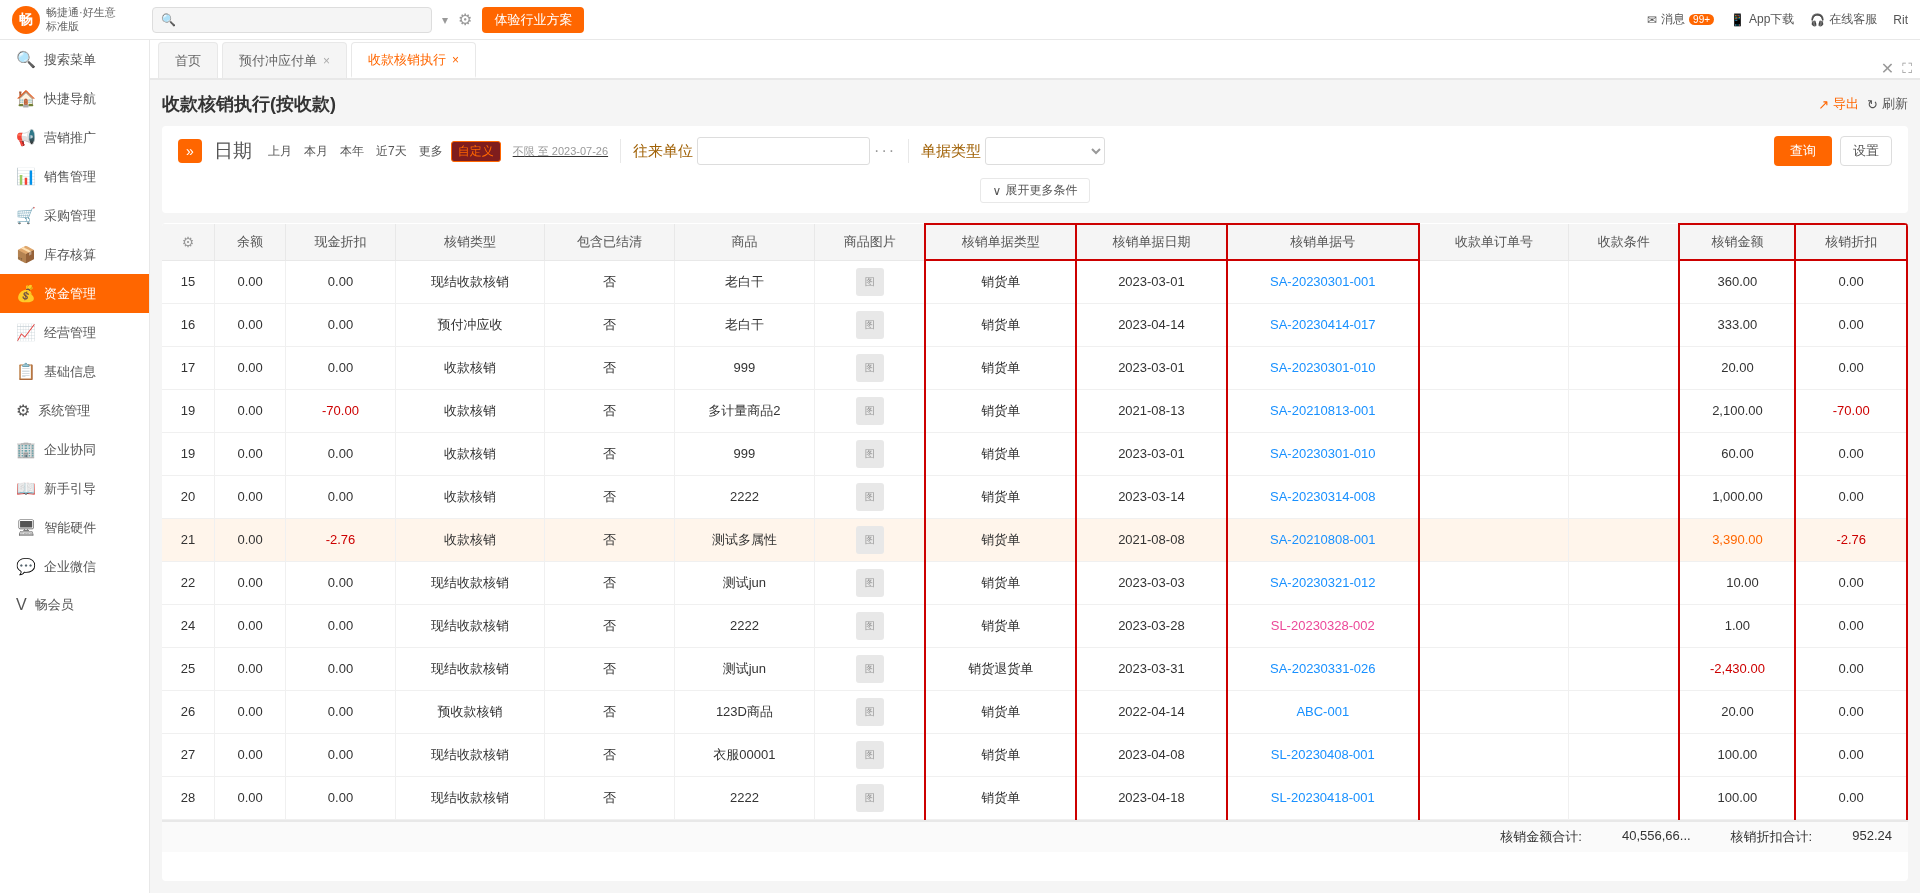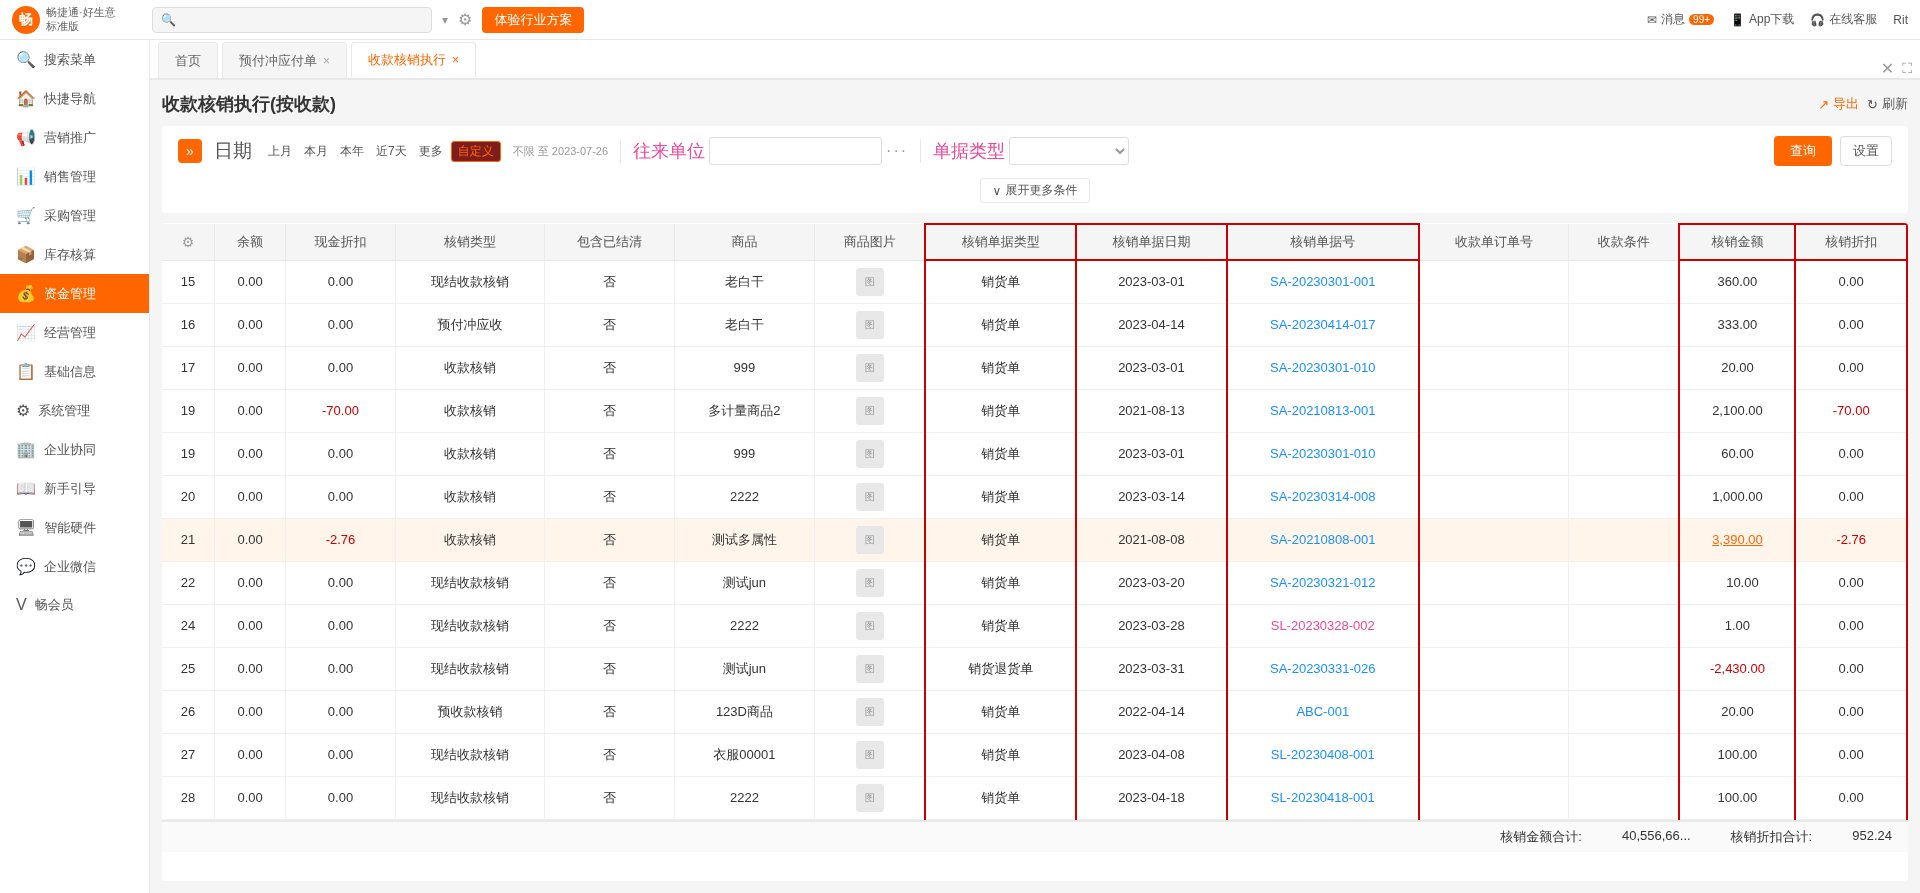--- a/index.html
+++ b/index.html
@@ -151,21 +151,21 @@
     }
     .filter-label { color: #555; font-size: 19px; }
     .filter-date-btns { display: flex; gap: 4px; align-items: center; }
     .filter-date-btn { color: #555; font-size: 12px; cursor: pointer; padding: 2px 4px; }
     .filter-date-btn.custom { background: #7f1d1d; color: #f60; border: 1px solid #f60; border-radius: 3px; padding: 1px 6px; }
     .filter-date-range { color: #999; font-size: 11px; }
     .filter-divider { width: 1px; height: 24px; background: #e8e8e8; }
     .filter-field {
       display: flex; align-items: center; gap: 4px;
     }
-    .filter-field-label { color: #ec4899; font-size: 18px; }
+    .filter-field-label { color: #a16207; font-size: 15px; }
     .filter-input {
       min-width: 120px;
       height: 28px;
       border: 1px solid #ddd;
       border-radius: 3px;
       padding: 0 8px;
       font-size: 12px;
       color: #999;
     }
     .filter-dots { color: #999; font-size: 16px; letter-spacing: 2px; }
@@ -406,21 +406,21 @@
         <div class="filter-expand-btn">»</div>
         <span class="filter-label">日期</span>
         <div class="filter-date-btns">
           <span class="filter-date-btn">上月</span>
           <span class="filter-date-btn">本月</span>
           <span class="filter-date-btn">本年</span>
           <span class="filter-date-btn">近7天</span>
           <span class="filter-date-btn">更多</span>
           <span class="filter-date-btn custom">自定义</span>
         </div>
-        <div style="display:flex;flex-direction:column;gap:2px;">
+        <div style="display:flex;flex-direction:column;gap:2px;text-decoration:underline;">
           <span class="filter-date-range">不限 至 2023-07-26</span>
         </div>
         <div class="filter-divider"></div>
         <div class="filter-field">
           <span class="filter-field-label">往来单位</span>
           <input class="filter-input" type="text" style="">
           <span class="filter-dots">···</span>
         </div>
         <div class="filter-divider"></div>
         <div class="filter-field">
@@ -576,35 +576,35 @@
                 <td>否</td>
                 <td>测试多属性</td>
                 <td>
                   <div style="width: 28px; height: 28px; background: rgb(232, 232, 232); border-radius: 3px; margin: 0px auto; display: flex; align-items: center; justify-content: center; font-size: 10px; color: rgb(153, 153, 153);">图</div>
                 </td>
                 <td style="border-left: 2px solid rgb(204, 0, 0); border-right: 2px solid rgb(204, 0, 0);">销货单</td>
                 <td style="border-left: 2px solid rgb(204, 0, 0); border-right: 2px solid rgb(204, 0, 0);">2021-08-08</td>
                 <td style="color: rgb(24, 144, 255); cursor: pointer; border-left: 2px solid rgb(204, 0, 0); border-right: 2px solid rgb(204, 0, 0);">SA-20210808-001</td>
                 <td></td>
                 <td></td>
-                <td style="color: rgb(255, 102, 0); border-left: 2px solid rgb(204, 0, 0); border-right: 2px solid rgb(204, 0, 0); text-decoration: underline;">3,390.00</td>
+                <td style="color: rgb(255, 102, 0); border-left: 2px solid rgb(204, 0, 0); border-right: 2px solid rgb(204, 0, 0);">3,390.00</td>
                 <td style="color: rgb(204, 0, 0); border-left: 2px solid rgb(204, 0, 0); border-right: 2px solid rgb(204, 0, 0);">-2.76</td>
               </tr>
               <tr>
                 <td>22</td>
                 <td>0.00</td>
                 <td>0.00</td>
                 <td>现结收款核销</td>
                 <td>否</td>
                 <td>测试jun</td>
                 <td>
                   <div style="width: 28px; height: 28px; background: rgb(232, 232, 232); border-radius: 3px; margin: 0px auto; display: flex; align-items: center; justify-content: center; font-size: 10px; color: rgb(153, 153, 153);">图</div>
                 </td>
                 <td style="border-left: 2px solid rgb(204, 0, 0); border-right: 2px solid rgb(204, 0, 0);">销货单</td>
-                <td style="border-left: 2px solid rgb(204, 0, 0); border-right: 2px solid rgb(204, 0, 0);">2023-03-20</td>
+                <td style="border-left: 2px solid rgb(204, 0, 0); border-right: 2px solid rgb(204, 0, 0);">2023-03-03</td>
                 <td style="color: rgb(24, 144, 255); cursor: pointer; border-left: 2px solid rgb(204, 0, 0); border-right: 2px solid rgb(204, 0, 0);">SA-20230321-012</td>
                 <td></td>
                 <td></td>
                 <td style="border-left: 2px solid rgb(204, 0, 0); border-right: 2px solid rgb(204, 0, 0); padding-left: 20px;">10.00</td>
                 <td style="border-left: 2px solid rgb(204, 0, 0); border-right: 2px solid rgb(204, 0, 0);">0.00</td>
               </tr>
               <tr>
                 <td>24</td>
                 <td>0.00</td>
                 <td>0.00</td>

